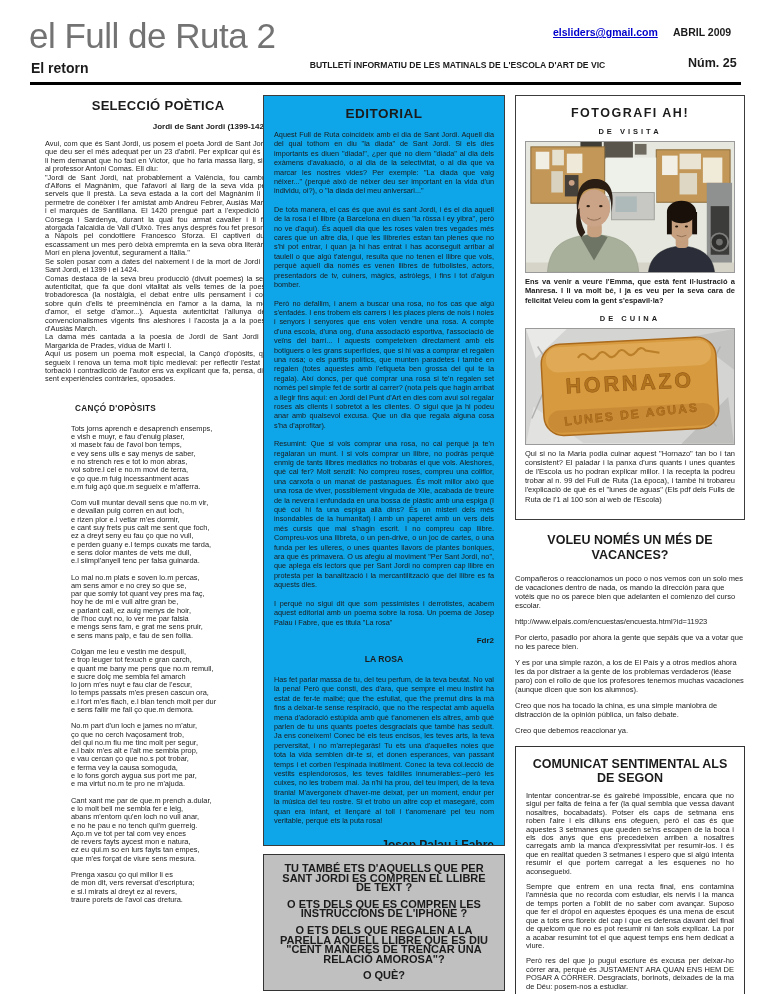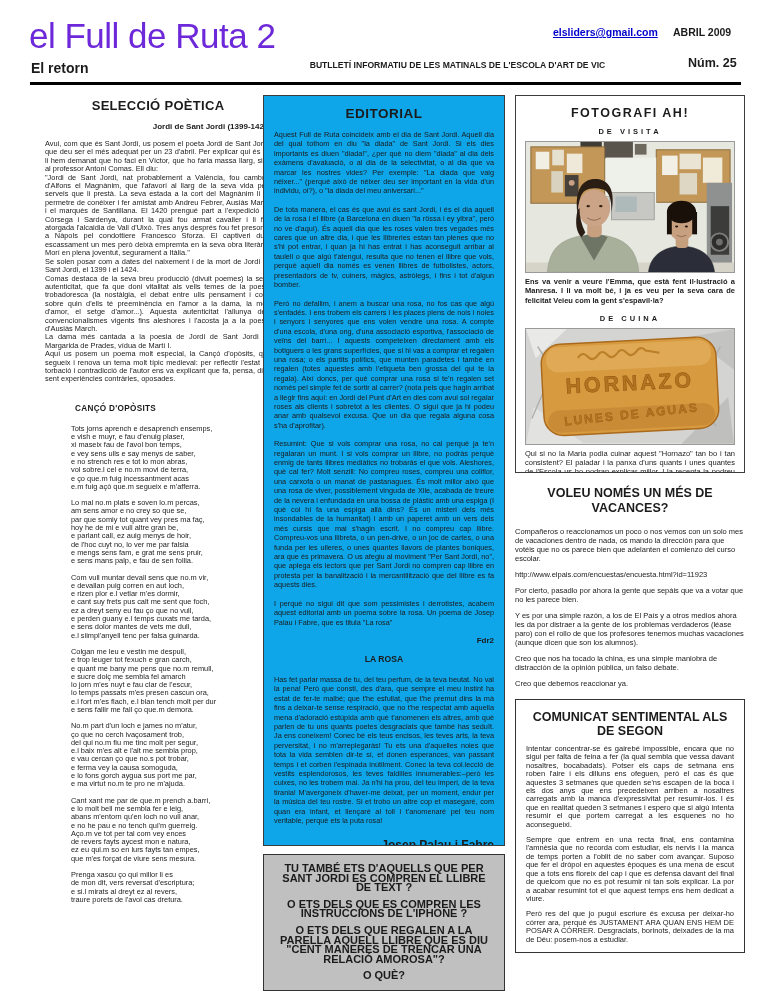--- a/index.html
+++ b/index.html
@@ -2,21 +2,21 @@
 <html><head>
 <meta charset="utf-8">
 <style>
   html,body { margin:0; padding:0; background:#ffffff; }
   .page {
     position:relative; width:768px; height:994px; background:#ffffff;
     font-family:"Liberation Sans", sans-serif; color:#1b1b1b; overflow:hidden;
     margin:0 auto;
   }
   
-  .mast-title { position:absolute; left:29px; top:16px; font-size:35px; font-weight:400; letter-spacing:-0.5px; color:#6d28d9; margin:0; }
+  .mast-title { position:absolute; left:29px; top:16px; font-size:35px; font-weight:400; letter-spacing:-0.5px; color:#737373; margin:0; }
   .mast-sub   { position:absolute; left:31px; top:60px; font-size:14px; font-weight:bold; }
   .mast-email { position:absolute; left:553px; top:26px; font-size:10.5px; font-weight:bold; color:#0000cc; text-decoration:underline; cursor:pointer; }
   .mast-date  { position:absolute; left:673px; top:26px; font-size:10.5px; font-weight:bold; }
   .mast-bull  { position:absolute; left:285px; top:60px; width:345px; text-align:center; font-size:8.6px; font-weight:bold; }
   .mast-issue { position:absolute; left:688px; top:56px; font-size:12.5px; font-weight:bold; }
   .mast-rule  { position:absolute; left:30px; top:82px; width:711px; height:3px; background:#000; }
 
   
   .col-left  { position:absolute; left:30px;  top:96px; width:226px;margin-left:15px; }
   .col-mid   { position:absolute; left:263px; top:95px; width:242px; }
@@ -38,21 +38,21 @@
   .sig-right  { text-align:right; font-size:8px; font-weight:bold; margin:0 0 4px; }
   .rose-title { text-align:center; font-size:8.6px; font-weight:bold; margin:9px 0 11px; }
   .rose-text  { font-size:7.3px; line-height:9.4px; text-align:justify; margin:0; }
   .rose-author{ text-align:right; font-size:12px; font-weight:bold; margin-top:13px; }
 
   .questions-box { margin-top:8px; background:#c0c0c0; border:1.5px solid #333; padding:9px 10px; text-align:center; box-sizing:border-box; }
   .questions-box p { font-size:11px; font-weight:bold; line-height:9.6px; margin:0 0 7px; }
   .questions-box p:last-child { margin-bottom:0; }
 
   
-  .photo-box { border:1px solid #3c3c3c; padding:8px 9px; height:378px; box-sizing:border-box; overflow:hidden; background:#fff; }
+  .photo-box { border:1px solid #3c3c3c; padding:8px 9px; height:425px; box-sizing:border-box; overflow:hidden; background:#fff; }
   .photo-heading { text-align:center; font-size:12.5px; font-weight:bold; margin:2px 0 7px; letter-spacing:1.5px; }
   .section-label { text-align:center; font-size:7.5px; font-weight:bold; letter-spacing:3px; margin:0 0 5px; }
   .photo { display:block; width:100%; height:auto; border:1px solid #9a9a9a; box-sizing:border-box; }
   .caption-bold    { font-size:7.5px; font-weight:bold; line-height:9.2px; text-align:justify; margin:4px 0 9px; }
   .caption-regular { font-size:7.5px; line-height:9.2px; text-align:justify; margin:4px 0 0; }
 
   .vacances { margin-top:13px; }
   .vacances-heading { text-align:center; font-size:12.5px; font-weight:bold; line-height:15px; margin:0 0 11px; }
   .vacances p { font-size:7.5px; line-height:9px; text-align:left; margin:0 0 7px; }
   .vacances .url-line { word-break:break-all; }
@@ -92,61 +92,61 @@
           <div class="poem-line">Tots jorns aprench e desaprench ensemps,</div>
           <div class="poem-line">e vish e muyr, e fau d'enuig plaser,</div>
           <div class="poem-line">xi maseix fau de l'avol bon temps,</div>
           <div class="poem-line">e vey sens ulls e say menys de saber,</div>
           <div class="poem-line">e no strench res e tot lo mon abras,</div>
           <div class="poem-line">vol sobre.l cel e no.m movi de terra,</div>
           <div class="poem-line">e ço que.m fuig incessantment acas</div>
           <div class="poem-line">e.m fuig açò que.m segueix e m'afferra.</div>
         </div>
         <div class="stanza">
+          <div class="poem-line">Com vull muntar devall sens que no.m vir,</div>
+          <div class="poem-line">e devallan puig corren en aut loch,</div>
+          <div class="poem-line">e rizen plor e.l vetlar m'es dormir,</div>
+          <div class="poem-line">e cant suy frets pus calt me sent que foch,</div>
+          <div class="poem-line">ez a dreyt seny eu fau ço que no vull,</div>
+          <div class="poem-line">e perden guany e.l temps cuxats me tarda,</div>
+          <div class="poem-line">e sens dolor mantes de vets me dull,</div>
+          <div class="poem-line">e.l siimpl'anyell tenc per falsa guinarda.</div>
+        </div>
+        <div class="stanza">
           <div class="poem-line">Lo mal no.m plats e soven lo.m percas,</div>
           <div class="poem-line">am sens amor e no crey so que se,</div>
           <div class="poem-line">par que somiy tot quant vey pres ma faç,</div>
           <div class="poem-line">hoy he de mi e vull altre gran be,</div>
           <div class="poem-line">e parlant call, ez auig menys de hoir,</div>
           <div class="poem-line">de l'hoc cuyt no, lo ver me par falsia</div>
           <div class="poem-line">e mengs sens fam, e grat me sens pruir,</div>
           <div class="poem-line">e sens mans palp, e fau de sen follia.</div>
         </div>
         <div class="stanza">
-          <div class="poem-line">Com vull muntar devall sens que no.m vir,</div>
-          <div class="poem-line">e devallan puig corren en aut loch,</div>
-          <div class="poem-line">e rizen plor e.l vetlar m'es dormir,</div>
-          <div class="poem-line">e cant suy frets pus calt me sent que foch,</div>
-          <div class="poem-line">ez a dreyt seny eu fau ço que no vull,</div>
-          <div class="poem-line">e perden guany e.l temps cuxats me tarda,</div>
-          <div class="poem-line">e sens dolor mantes de vets me dull,</div>
-          <div class="poem-line">e.l siimpl'anyell tenc per falsa guinarda.</div>
-        </div>
-        <div class="stanza">
           <div class="poem-line">Colgan me leu e vestin me despull,</div>
           <div class="poem-line">e trop leuger tot fexuch e gran carch,</div>
           <div class="poem-line">e quant me bany me pens que no.m remull,</div>
           <div class="poem-line">e sucre dolç me sembla fel amarch</div>
           <div class="poem-line">lo jorn m'es nuyt e fau clar de l'escur,</div>
           <div class="poem-line">lo temps passats m'es presen cascun ora,</div>
           <div class="poem-line">e.l fort m'es flach, e.l blan tench molt per dur</div>
           <div class="poem-line">e sens fallir me fall ço que.m demora.</div>
         </div>
         <div class="stanza">
           <div class="poem-line">No.m part d'un loch e james no m'atur,</div>
           <div class="poem-line">ço que no cerch ivaçosament trob,</div>
           <div class="poem-line">del qui no.m fiu me tinc molt per segur,</div>
           <div class="poem-line">e.l baix m'es alt e l'alt me sembla prop,</div>
           <div class="poem-line">e vau cercan ço que no.s pot trobar,</div>
           <div class="poem-line">e ferma vey la causa somoguda,</div>
           <div class="poem-line">e lo fons gorch aygua sus port me par,</div>
           <div class="poem-line">e ma virtut no.m te pro ne m'ajuda.</div>
         </div>
         <div class="stanza">
-          <div class="poem-line">Cant xant me par de que.m prench a.barri,</div>
+          <div class="poem-line">Cant xant me par de que.m prench a.dular,</div>
           <div class="poem-line">e lo molt bell me sembla fer e leig,</div>
           <div class="poem-line">abans m'entorn qu'en loch no vull anar,</div>
           <div class="poem-line">e no he pau e no tench qui'm guerreig.</div>
           <div class="poem-line">Aço.m ve tot per tal com vey ences</div>
           <div class="poem-line">de revers fayts aycest mon e natura,</div>
           <div class="poem-line">ez eu qui.m so en lurs fayts tan empes,</div>
           <div class="poem-line">que m'es forçat de viure sens mesura.</div>
         </div>
         <div class="stanza">
           <div class="poem-line">Prenga xascu ço qui millor li es</div>

